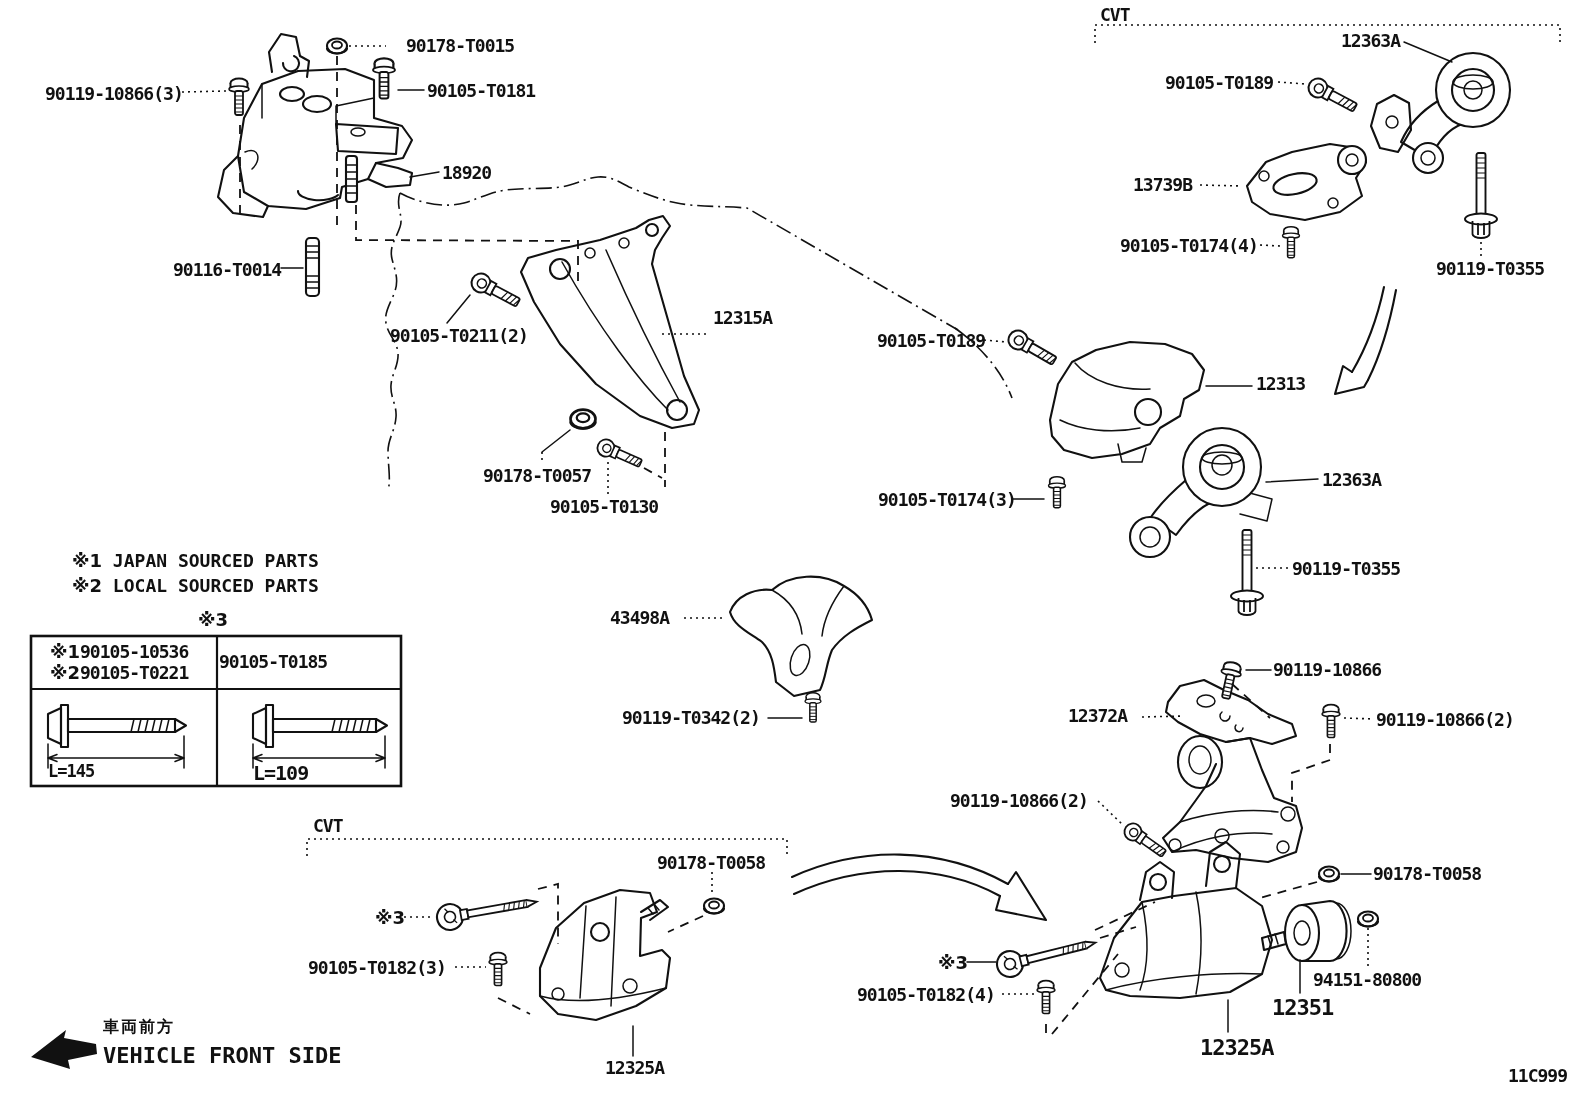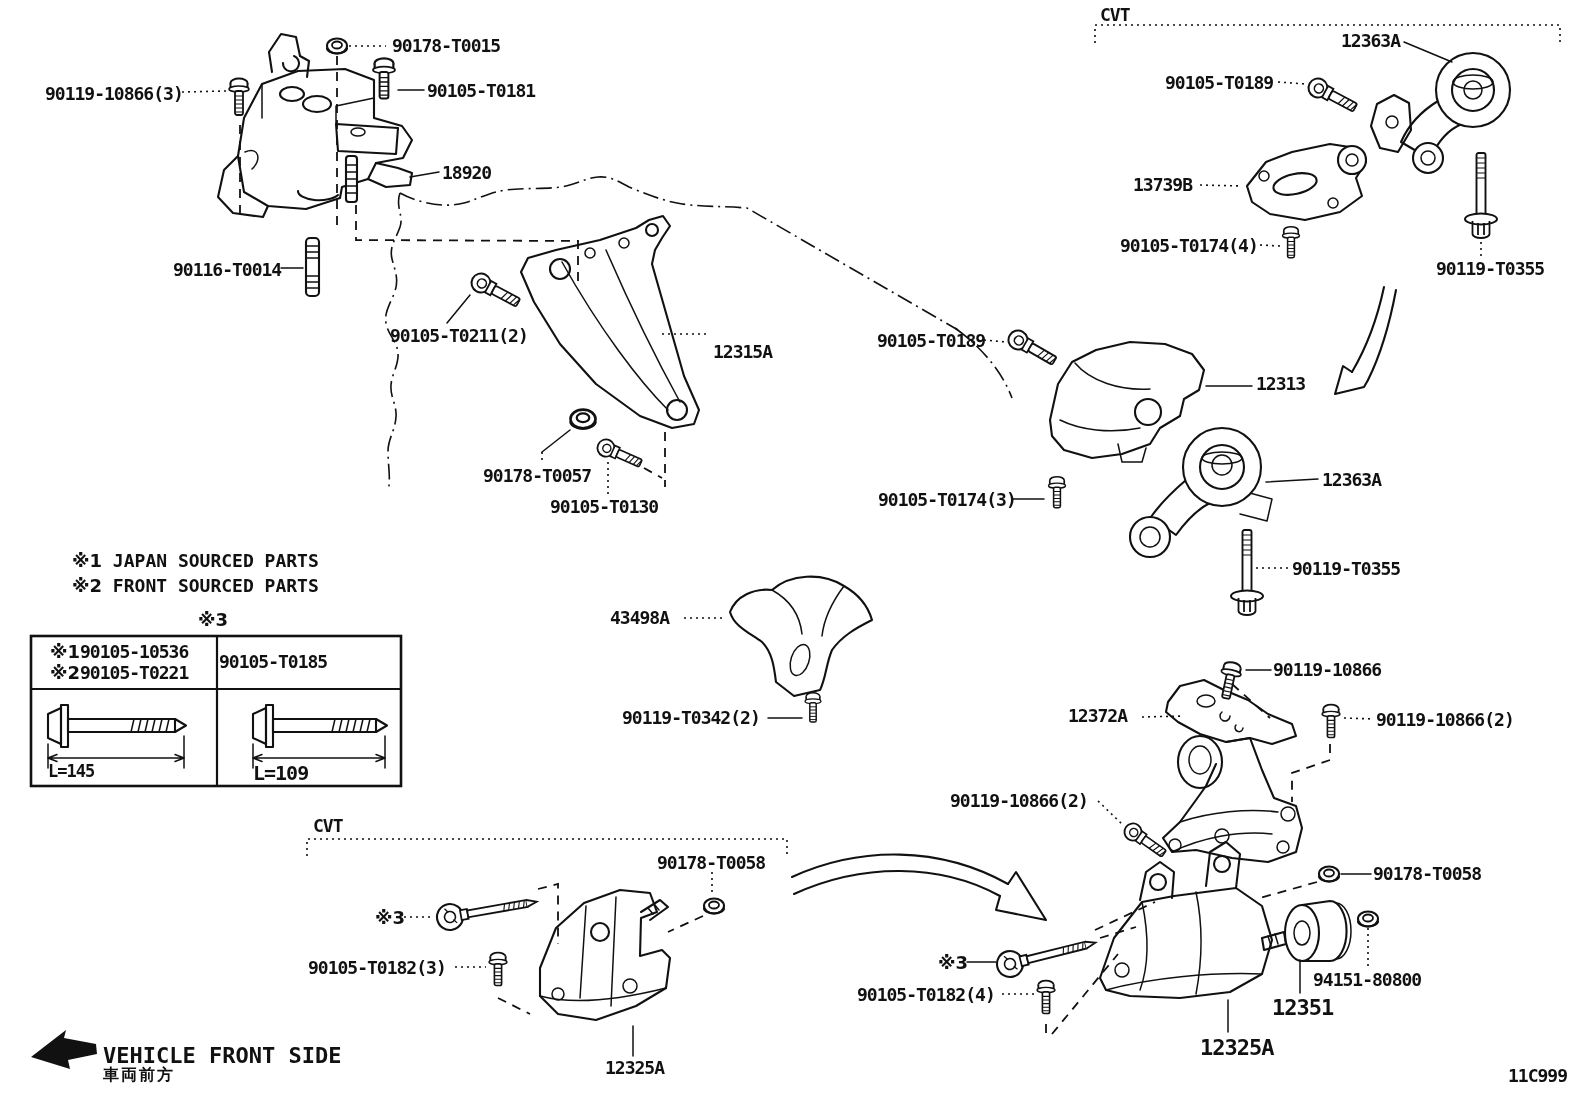--- a/index.html
+++ b/index.html
@@ -15,21 +15,21 @@
   .art .dot{fill:none;stroke:#111;stroke-width:1.6;stroke-dasharray:2 4;}
   .art .dsh{fill:none;stroke:#111;stroke-width:1.8;stroke-dasharray:9 7;}
   .art .dd{fill:none;stroke:#111;stroke-width:1.6;stroke-dasharray:16 5 2 5;}
   .art .blk{fill:#111;stroke:none;}
   .lbl{
     position:absolute;white-space:nowrap;color:#111;
     font-weight:bold;font-size:18px;line-height:1.1;letter-spacing:-1px;
   }
   .lbl .mk{font-family:"DejaVu Sans",sans-serif;letter-spacing:0;}
   .note{font-size:18px;letter-spacing:0px;}
-  .jp{font-family:"DejaVu Sans",sans-serif;font-size:16px;letter-spacing:2px;margin-top:48px;}
+  .jp{font-family:"DejaVu Sans",sans-serif;font-size:16px;letter-spacing:2px;}
   .tblcell{position:absolute;}
 </style>
 </head>
 <body>
 
 <div class="canvas">
 
 <svg class="art" width="1592" height="1099" viewBox="0 0 1592 1099">
   <defs>
     <g id="fnut">
@@ -321,46 +321,46 @@
       <path class="thin" d="M253,744 L253,768 M385,736 L385,768"></path>
       <path class="thin" d="M253,758 L385,758 M253,758 l9,-3.5 M253,758 l9,3.5 M385,758 l-9,-3.5 M385,758 l-9,3.5"></path>
     </g>
   </g>
 
   <g>
     <path class="blk" d="M96,1044 L64,1038 L66,1030 L31,1057 L70,1069 L68,1060 L97,1054 Z"></path>
   </g>
 </svg>
 
-<div class="lbl" style="left:392px;top:36px">90178-T0015</div>
+<div class="lbl" style="left:406px;top:36px">90178-T0015</div>
 <div class="lbl" style="left:45px;top:84px">90119-10866(3)</div>
 <div class="lbl" style="left:427px;top:81px">90105-T0181</div>
 <div class="lbl" style="left:442px;top:163px">18920</div>
 <div class="lbl" style="left:173px;top:260px">90116-T0014</div>
 
 <div class="lbl" style="left:390px;top:326px">90105-T0211(2)</div>
-<div class="lbl" style="left:713px;top:342px">12315A</div>
+<div class="lbl" style="left:713px;top:308px">12315A</div>
 <div class="lbl" style="left:483px;top:466px">90178-T0057</div>
 <div class="lbl" style="left:550px;top:497px">90105-T0130</div>
 
 <div class="lbl" style="left:1100px;top:5px">CVT</div>
 <div class="lbl" style="left:1341px;top:31px">12363A</div>
 <div class="lbl" style="left:1165px;top:73px">90105-T0189</div>
 <div class="lbl" style="left:1133px;top:175px">13739B</div>
 <div class="lbl" style="left:1120px;top:236px">90105-T0174(4)</div>
 <div class="lbl" style="left:1436px;top:259px">90119-T0355</div>
 
 <div class="lbl" style="left:877px;top:331px">90105-T0189</div>
 <div class="lbl" style="left:1256px;top:374px">12313</div>
 <div class="lbl" style="left:1322px;top:470px">12363A</div>
 <div class="lbl" style="left:878px;top:490px">90105-T0174(3)</div>
 <div class="lbl" style="left:1292px;top:559px">90119-T0355</div>
 
 <div class="lbl note" style="left:72px;top:551px"><span class="mk">※1</span><span> JAPAN SOURCED PARTS</span></div>
-<div class="lbl note" style="left:72px;top:576px"><span class="mk">※2</span><span> FRONT SOURCED PARTS</span></div>
+<div class="lbl note" style="left:72px;top:576px"><span class="mk">※2</span><span> LOCAL SOURCED PARTS</span></div>
 <div class="lbl" style="left:198px;top:610px"><span class="mk">※3</span></div>
 
 <div class="tblcell lbl" style="left:50px;top:642px"><span class="mk">※1</span><span>90105-10536</span></div>
 <div class="tblcell lbl" style="left:50px;top:663px"><span class="mk">※2</span><span>90105-T0221</span></div>
 <div class="tblcell lbl" style="left:219px;top:652px;width:180px">90105-T0185</div>
 <div class="tblcell lbl" style="left:48px;top:762px;width:140px;font-size:17px">L=145</div>
 <div class="tblcell lbl" style="left:253px;top:762px;width:134px;font-size:20px">L=109</div>
 
 <div class="lbl" style="left:610px;top:608px">43498A</div>
 <div class="lbl" style="left:622px;top:708px">90119-T0342(2)</div>

